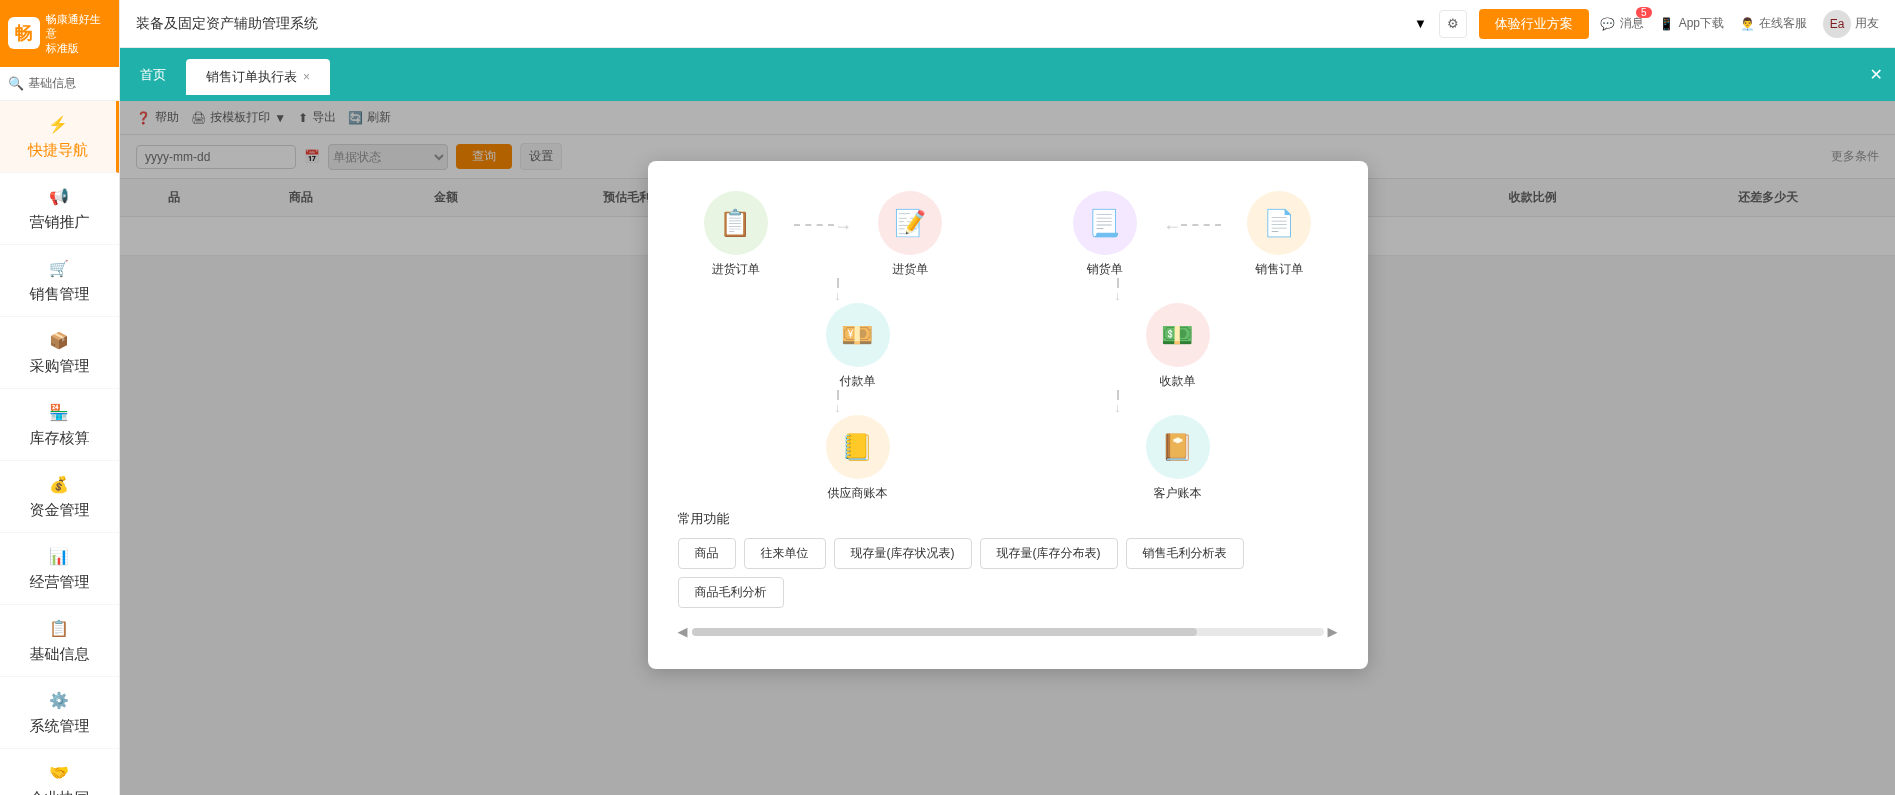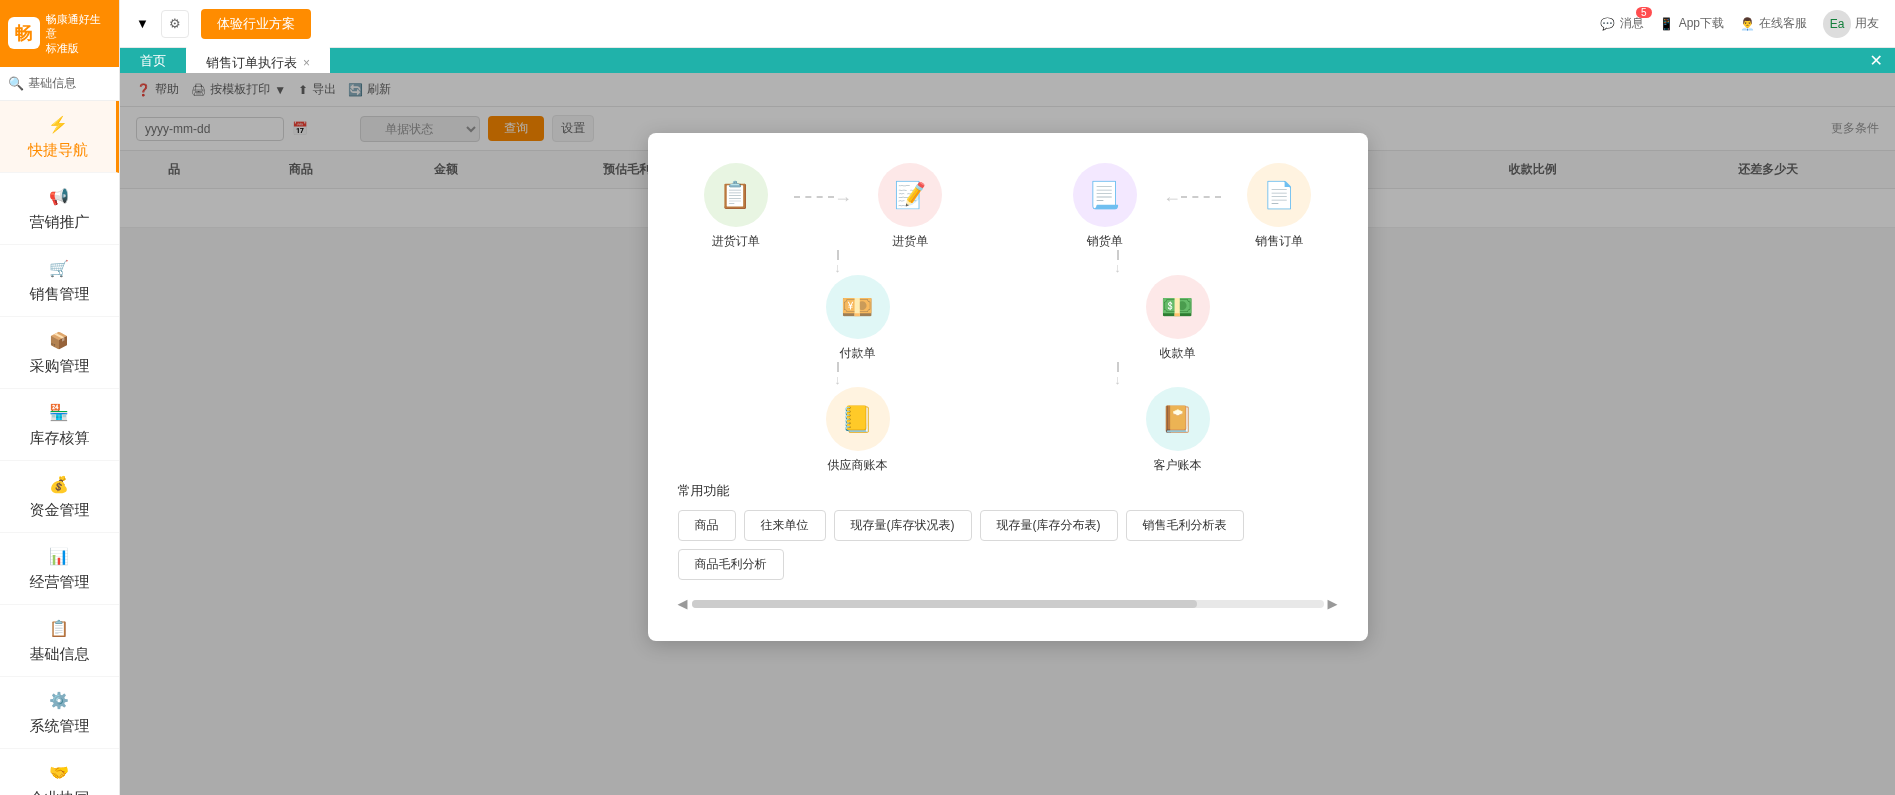--- a/index.html
+++ b/index.html
@@ -27,43 +27,43 @@
 
     
     .header { background: #fff; height: 48px; display: flex; align-items: center; padding: 0 16px; border-bottom: 1px solid #e8e8e8; gap: 12px; }
     .header-title { font-size: 14px; color: #333; flex: 1; }
     .header-dropdown { display: flex; align-items: center; gap: 4px; cursor: pointer; }
     .header-settings { width: 28px; height: 28px; display: flex; align-items: center; justify-content: center; cursor: pointer; color: #666; border: 1px solid #e8e8e8; border-radius: 4px; }
     .header-btn { background: #ff8c00; color: #fff; padding: 6px 16px; border-radius: 4px; border: none; cursor: pointer; font-size: 13px; }
     .header-actions { display: flex; align-items: center; gap: 16px; margin-left: auto; }
     .header-action-item { display: flex; align-items: center; gap: 4px; cursor: pointer; color: #666; font-size: 12px; position: relative; }
     .badge { background: #ff4d4f; color: #fff; font-size: 10px; border-radius: 8px; padding: 0 4px; min-width: 16px; text-align: center; position: absolute; top: -8px; right: -8px; }
-    .user-avatar { width: 28px; height: 28px; background: #ddd; border-radius: 50%; display: flex; align-items: center; justify-content: center; font-size: 12px; color: #15803d; }
-
-    
-    .tabs { background: #20b2aa; display: flex; align-items: center; height: 25px; padding: 0 0 0 0; }
+    .user-avatar { width: 28px; height: 28px; background: #ddd; border-radius: 50%; display: flex; align-items: center; justify-content: center; font-size: 12px; color: #7f1d1d; }
+
+    
+    .tabs { background: #20b2aa; display: flex; align-items: center; height: 53px; padding: 0 0 0 0; }
     .tab { padding: 0 20px; height: 40px; display: flex; align-items: center; cursor: pointer; font-size: 13px; gap: 6px; }
     .tab.home { background: transparent; color: #fff; }
     .tab.active { background: #fff; color: #333; border-radius: 4px 4px 0 0; margin-top: 4px; height: 36px; }
     .tab-close { color: #999; font-size: 12px; cursor: pointer; }
     .tab-spacer { flex: 1; }
     .tab-close-all { color: #fff; margin-right: 12px; cursor: pointer; font-size: 16px; }
 
     
     .content-area { flex: 1; position: relative; background: #f5f5f5; overflow: hidden; }
 
     
     .content-toolbar { background: #fff; padding: 8px 16px; display: flex; align-items: center; gap: 12px; border-bottom: 1px solid #e8e8e8; }
     .toolbar-btn { display: flex; align-items: center; gap: 4px; cursor: pointer; color: #666; font-size: 12px; }
 
     
     .filter-bar { background: #fff; padding: 8px 16px; display: flex; align-items: center; gap: 8px; border-bottom: 1px solid #e8e8e8; }
-    .filter-input { border: 1px solid #d9d9d9; border-radius: 4px; padding: 4px 8px; font-size: 12px; width: 148px; color: #999; }
+    .filter-input { border: 1px solid #d9d9d9; border-radius: 4px; padding: 4px 8px; font-size: 12px; width: 160px; color: #999; }
     .filter-calendar { cursor: pointer; color: #999; }
-    .filter-select { border: 1px solid #d9d9d9; border-radius: 4px; padding: 4px 20px; font-size: 12px; width: 120px; color: #999; margin-left: 44px; }
+    .filter-select { border: 1px solid #d9d9d9; border-radius: 4px; padding: 4px 0; font-size: 12px; width: 120px; color: #999; }
     .filter-query-btn { background: #ff8c00; color: #fff; padding: 4px 16px; border-radius: 4px; border: none; cursor: pointer; font-size: 12px; }
     .filter-set-btn { background: #f5f5f5; color: #666; padding: 4px 8px; border-radius: 4px; border: 1px solid #e8e8e8; cursor: pointer; font-size: 12px; }
 
     
     .table-wrapper { background: #fff; overflow-x: auto; }
     .data-table { width: 100%; border-collapse: collapse; font-size: 12px; }
     .data-table th { background: #fafafa; padding: 10px 12px; text-align: center; border-bottom: 1px solid #e8e8e8; color: #666; white-space: nowrap; }
     .data-table td { padding: 10px 12px; text-align: center; border-bottom: 1px solid #f0f0f0; color: #333; }
     .empty-data { text-align: center; padding: 40px; color: #999; font-size: 13px; }
 
@@ -153,20 +153,21 @@
       <div class="sidebar-item">
         <div class="sidebar-item-icon">🎯</div>
 
       </div>
     </div>
   </div>
 
   <div class="main">
 
     <div class="header">
+      <span class="header-title">装备及固定资产辅助管理系统</span>
       <div class="header-dropdown">
         <span>▼</span>
       </div>
       <div class="header-settings">
         <span>⚙</span>
       </div>
       <button class="header-btn">体验行业方案</button>
       <div class="header-actions">
         <div class="header-action-item">
           <span>💬</span>

